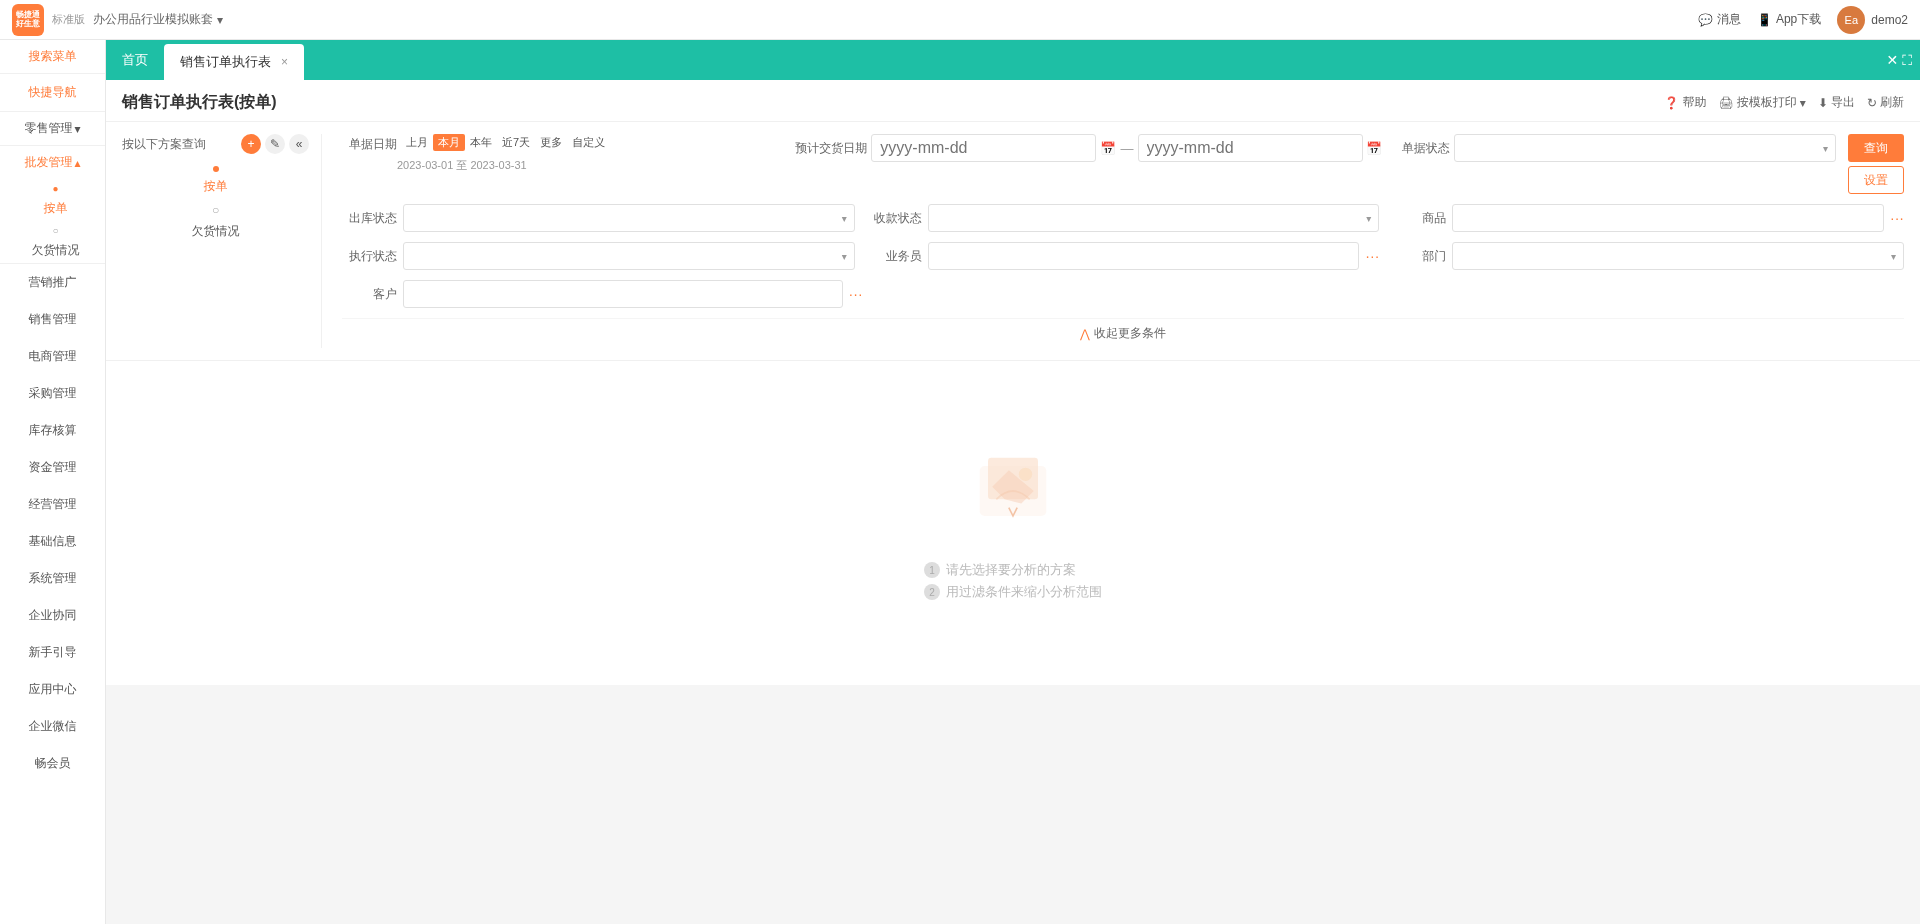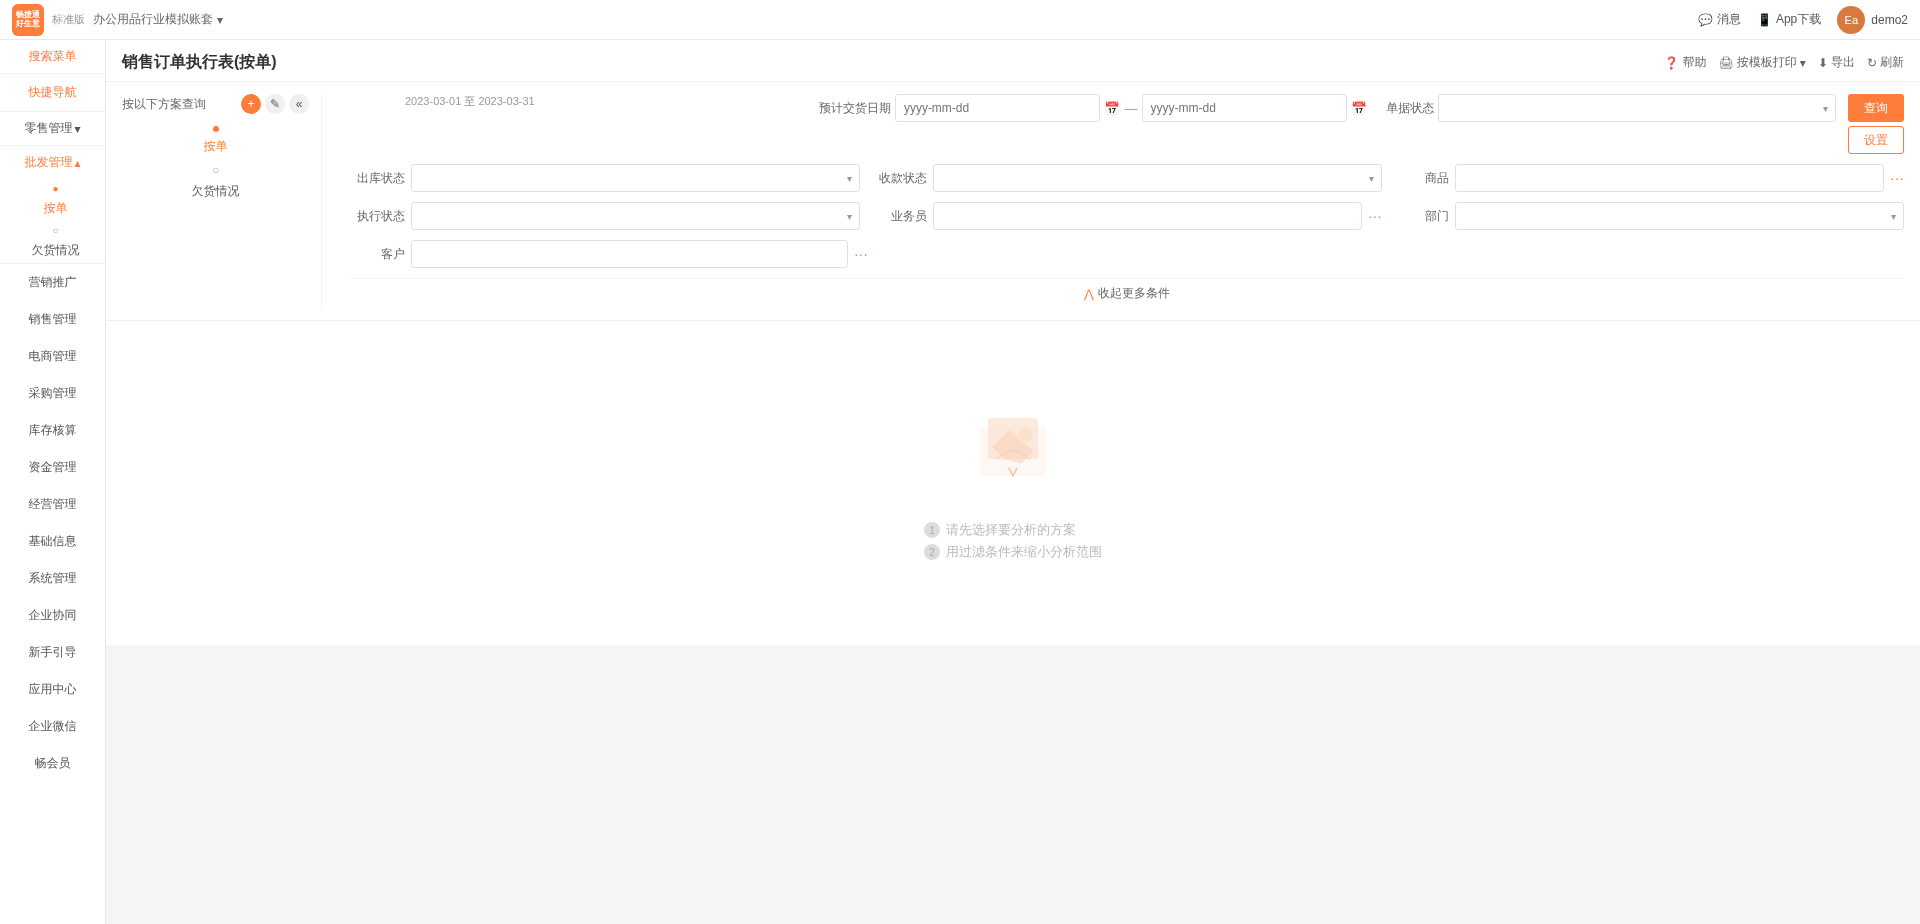--- a/index.html
+++ b/index.html
@@ -44,38 +44,38 @@
     .page-inner { background: #fff; margin: 0; }
 
     
     .page-header { display: flex; align-items: center; justify-content: space-between; padding: 12px 16px 8px; background: #fff; border-bottom: 1px solid #f0f0f0; }
     .page-title { font-size: 16px; font-weight: bold; color: #333; }
     .page-header-actions { display: flex; align-items: center; gap: 12px; font-size: 12px; color: #666; }
     .page-header-actions span { display: flex; align-items: center; gap: 3px; cursor: pointer; }
 
     
     .filter-panel { background: #fff; padding: 12px 16px; border-bottom: 1px solid #f0f0f0; }
-    .filter-panel-layout { display: flex; gap: 12px; }
+    .filter-panel-layout { display: flex; gap: 4px; }
     .filter-left { width: 200px; border-right: 1px solid #f0f0f0; padding-right: 12px; }
     .filter-left-actions { display: flex; gap: 4px; margin-left: auto; }
     .filter-left-header { display: flex; align-items: center; margin-bottom: 8px; }
     .filter-item-btn { width: 20px; height: 20px; border-radius: 50%; display: flex; align-items: center; justify-content: center; cursor: pointer; font-size: 12px; background: #f0f0f0; color: #555; border: none; }
     .filter-item-btn.orange { background: #ff7c3a; color: white; }
     .filter-left-list { }
     .filter-left-item { display: flex; align-items: center; gap: 6px; padding: 4px 6px; cursor: pointer; border-radius: 4px; font-size: 12px; color: #555; flex-direction: column; }
     .filter-left-item.active { color: #ff7c3a; }
     .filter-left-item .dot { width: 6px; height: 6px; border-radius: 50%; background: #ff7c3a; }
     .filter-right { flex: 1; padding-left: 16px; }
 
     
     .filter-row { display: flex; align-items: center; margin-bottom: 10px; gap: 12px; }
     .filter-group { display: flex; align-items: center; gap: 6px; flex: 1; }
     .filter-label { font-size: 12px; color: #666; white-space: nowrap; min-width: 55px; text-align: right; }
     .filter-label-wide { min-width: 70px; }
-    .filter-input { flex: 1; height: 28px; border: 1px solid #e0e0e0; border-radius: 3px; padding: 0 8px; font-size: 12px; color: #333; background: #fff; outline: none; }
+    .filter-input { flex: 1; height: 28px; border: 1px solid #e0e0e0; border-radius: 3px; padding: 0 8px; font-size: 16px; color: #333; background: #fff; outline: none; }
     .filter-select { flex: 1; height: 28px; border: 1px solid #e0e0e0; border-radius: 3px; padding: 0 8px; font-size: 12px; color: #333; background: #fff; outline: none; appearance: none; cursor: pointer; }
     .filter-dots { color: #ff7c3a; cursor: pointer; font-size: 14px; }
 
     
     .date-tabs { display: flex; align-items: center; gap: 0; margin-bottom: 4px; }
     .date-tab { font-size: 11px; padding: 1px 5px; cursor: pointer; color: #555; }
     .date-tab.active { background: #ff7c3a; color: white; border-radius: 2px; }
 
     
     .btn-query { background: #ff7c3a; color: white; border: none; height: 28px; padding: 0 16px; border-radius: 3px; font-size: 12px; cursor: pointer; }
@@ -200,20 +200,33 @@
       <div class="sidebar-item">
           <span>企业微信</span>
         </div>
       <div class="sidebar-item">
           <span>畅会员</span>
         </div>
     </div>
 
     <div class="content-area">
 
+      <div class="tab-bar">
+        <div class="tab-item home">
+          <span>首页</span>
+        </div>
+        <div class="tab-item active">
+          <span>销售订单执行表</span>
+          <span class="close-btn">×</span>
+        </div>
+        <div class="tab-bar-right">
+          <button class="tab-bar-btn">✕</button>
+          <button class="tab-bar-btn">⛶</button>
+        </div>
+      </div>
 
       <div class="page-content">
         <div class="page-inner">
 
           <div class="page-header">
             <div class="page-title">销售订单执行表(按单)</div>
             <div class="page-header-actions">
               <span>
                 <span>❓</span>
                 <span>帮助</span>
@@ -256,20 +269,31 @@
                     <span>欠货情况</span>
                   </div>
                 </div>
               </div>
 
               <div class="filter-right">
 
                 <div style="display:flex; align-items:flex-start; gap:12px; margin-bottom:10px;">
 
                   <div style="flex:1;">
+                    <div style="display:flex; align-items:center; gap:4px; margin-bottom:3px;">
+                      <span class="filter-label">单据日期</span>
+                      <div class="date-tabs">
+                        <span class="date-tab">上月</span>
+                        <span class="date-tab active">本月</span>
+                        <span class="date-tab">本年</span>
+                        <span class="date-tab">近7天</span>
+                        <span class="date-tab">更多</span>
+                        <span class="date-tab">自定义</span>
+                      </div>
+                    </div>
                     <div style="font-size:11px; color:#999; margin-left:55px;">2023-03-01 至 2023-03-31</div>
                   </div>
 
                   <div style="flex:1.2; display:flex; align-items:center; gap:4px;">
                     <span class="filter-label filter-label-wide">预计交货日期</span>
                     <input class="filter-input" type="text" style="flex: 1 1 0%;" placeholder="yyyy-mm-dd">
                     <span style="color:#ccc;">📅</span>
                     <span style="color:#999;">—</span>
                     <input class="filter-input" type="text" style="flex: 1 1 0%;" placeholder="yyyy-mm-dd">
                     <span style="color:#ccc;">📅</span>

